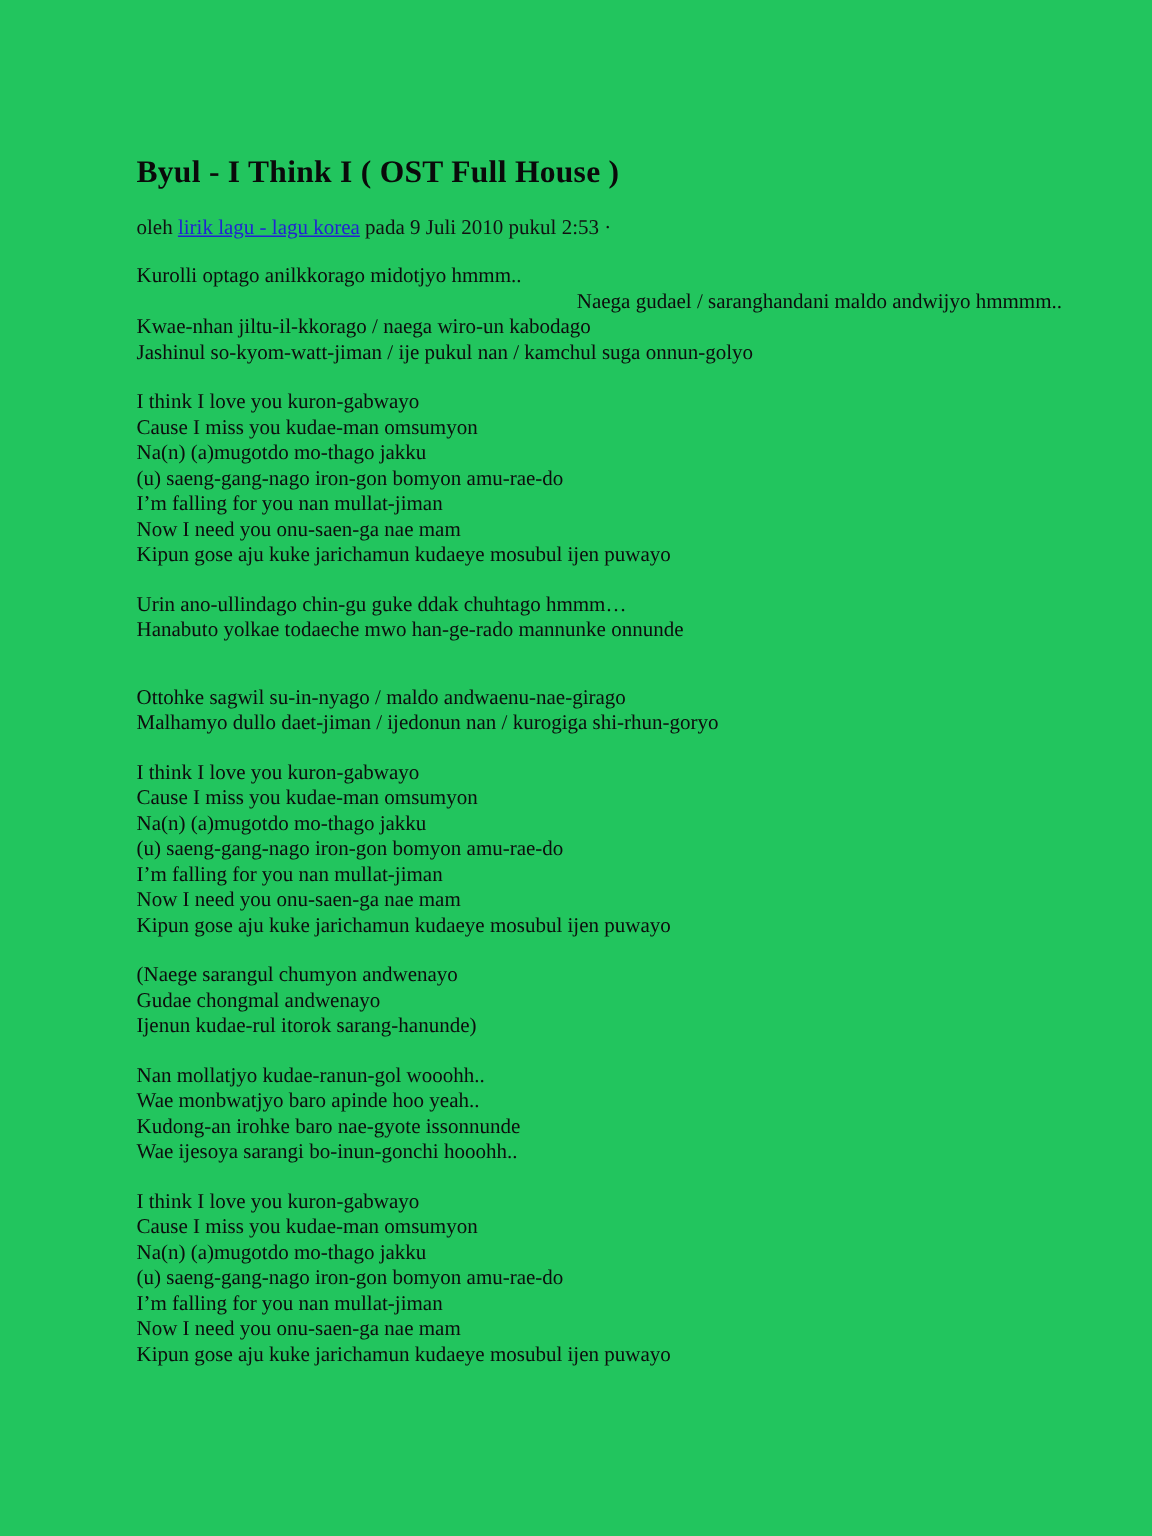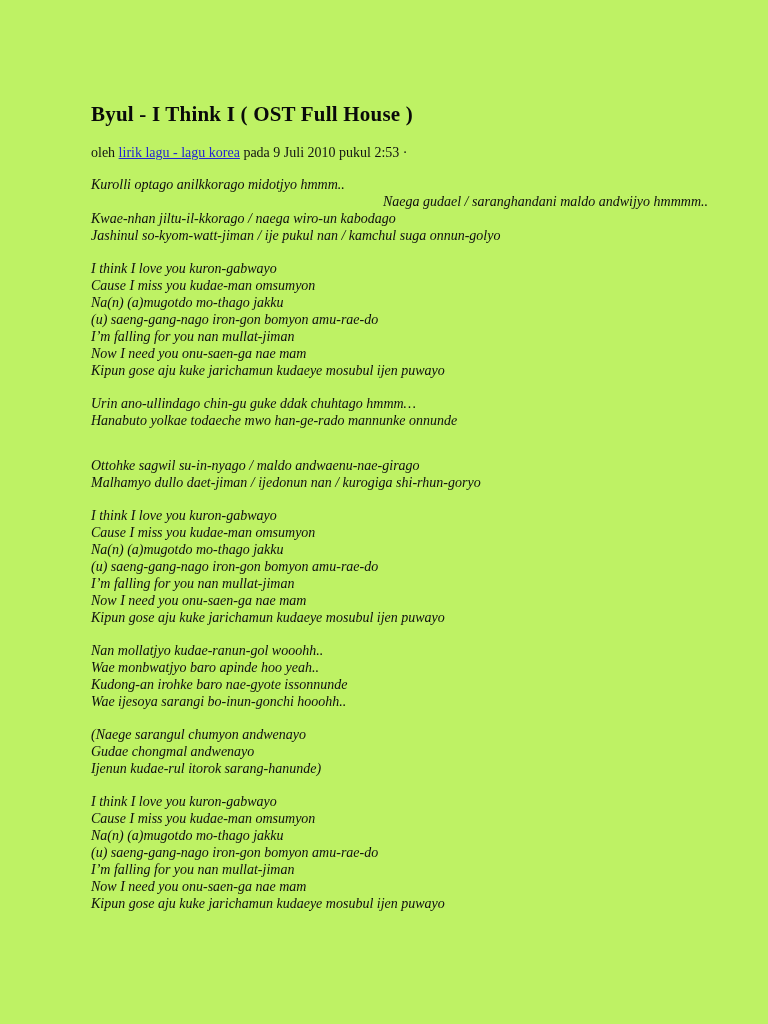--- a/index.html
+++ b/index.html
@@ -5,21 +5,21 @@
   * { margin: 0; padding: 0; box-sizing: border-box; }
   html, body {
     background: #ffffff;
     font-family: "Liberation Serif", "DejaVu Serif", serif;
     color: #000000;
   }
   .page {
     position: relative;
     width: 768px;
     height: 1024px;
-    background: #bef264;
+    background: #22c55e;
     overflow: hidden;
     padding: 101px 60px 0 91px;
   }
   h1.doc-title {
     font-size: 21px;
     font-weight: bold;
     line-height: 1.25;
     letter-spacing: 0.2px;
     color: #0a0a0a;
   }
@@ -36,21 +36,20 @@
     margin-top: 15px;
     font-size: 14px;
     line-height: 17px;
   }
   .stanza {
     margin-bottom: 16px;
   }
   .lyric-line {
     white-space: pre;
     color: #0d0d0d;
-    font-style: italic;
   }
 </style>
 </head>
 <body>
 
 <div class="page">
   <h1 class="doc-title">Byul - I Think I ( OST Full House )</h1>
 
   <p class="byline"><span>oleh </span><a href="#" style="color: rgb(35, 35, 210);">lirik lagu - lagu korea</a><span> pada 9 Juli 2010 pukul 2:53 ·</span></p>
 
@@ -79,29 +78,29 @@
       <div class="stanza">
         <div class="lyric-line" style="color: rgb(13, 13, 13);">I think I love you kuron-gabwayo</div>
         <div class="lyric-line" style="color: rgb(13, 13, 13);">Cause I miss you kudae-man omsumyon</div>
         <div class="lyric-line" style="color: rgb(13, 13, 13);">Na(n) (a)mugotdo mo-thago jakku</div>
         <div class="lyric-line" style="color: rgb(13, 13, 13);">(u) saeng-gang-nago iron-gon bomyon amu-rae-do</div>
         <div class="lyric-line" style="color: rgb(13, 13, 13);">I’m falling for you nan mullat-jiman</div>
         <div class="lyric-line" style="color: rgb(13, 13, 13);">Now I need you onu-saen-ga nae mam</div>
         <div class="lyric-line" style="color: rgb(13, 13, 13);">Kipun gose aju kuke jarichamun kudaeye mosubul ijen puwayo</div>
       </div>
       <div class="stanza">
+        <div class="lyric-line" style="color: rgb(13, 13, 13);">(Naege sarangul chumyon andwenayo</div>
+        <div class="lyric-line" style="color: rgb(13, 13, 13);">Gudae chongmal andwenayo</div>
+        <div class="lyric-line" style="color: rgb(13, 13, 13);">Ijenun kudae-rul itorok sarang-hanunde)</div>
+      </div>
+      <div class="stanza">
         <div class="lyric-line" style="color: rgb(13, 13, 13);">Nan mollatjyo kudae-ranun-gol wooohh..</div>
         <div class="lyric-line" style="color: rgb(13, 13, 13);">Wae monbwatjyo baro apinde hoo yeah..</div>
         <div class="lyric-line" style="color: rgb(13, 13, 13);">Kudong-an irohke baro nae-gyote issonnunde</div>
         <div class="lyric-line" style="color: rgb(13, 13, 13);">Wae ijesoya sarangi bo-inun-gonchi hooohh..</div>
-      </div>
-      <div class="stanza">
-        <div class="lyric-line" style="color: rgb(13, 13, 13);">(Naege sarangul chumyon andwenayo</div>
-        <div class="lyric-line" style="color: rgb(13, 13, 13);">Gudae chongmal andwenayo</div>
-        <div class="lyric-line" style="color: rgb(13, 13, 13);">Ijenun kudae-rul itorok sarang-hanunde)</div>
       </div>
       <div class="stanza">
         <div class="lyric-line" style="color: rgb(13, 13, 13);">I think I love you kuron-gabwayo</div>
         <div class="lyric-line" style="color: rgb(13, 13, 13);">Cause I miss you kudae-man omsumyon</div>
         <div class="lyric-line" style="color: rgb(13, 13, 13);">Na(n) (a)mugotdo mo-thago jakku</div>
         <div class="lyric-line" style="color: rgb(13, 13, 13);">(u) saeng-gang-nago iron-gon bomyon amu-rae-do</div>
         <div class="lyric-line" style="color: rgb(13, 13, 13);">I’m falling for you nan mullat-jiman</div>
         <div class="lyric-line" style="color: rgb(13, 13, 13);">Now I need you onu-saen-ga nae mam</div>
         <div class="lyric-line" style="color: rgb(13, 13, 13);">Kipun gose aju kuke jarichamun kudaeye mosubul ijen puwayo</div>
       </div>

